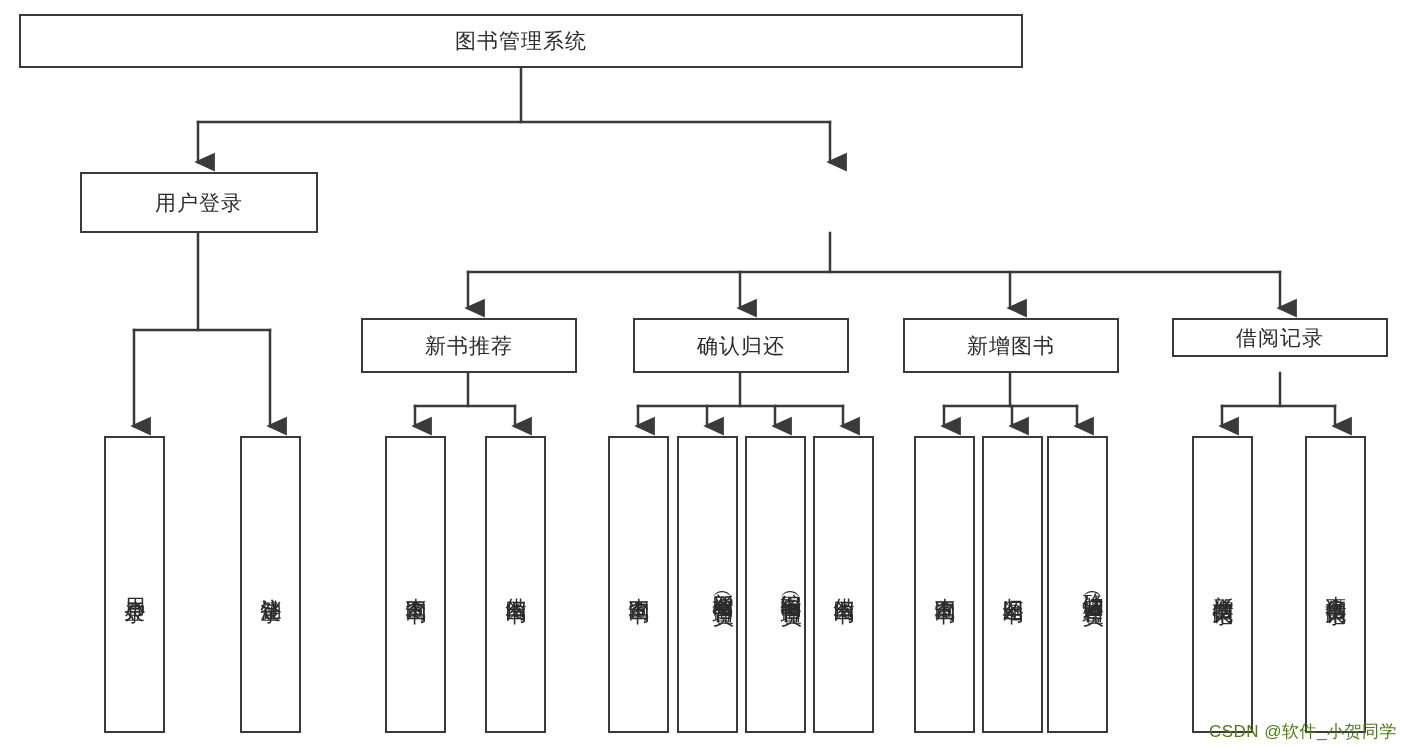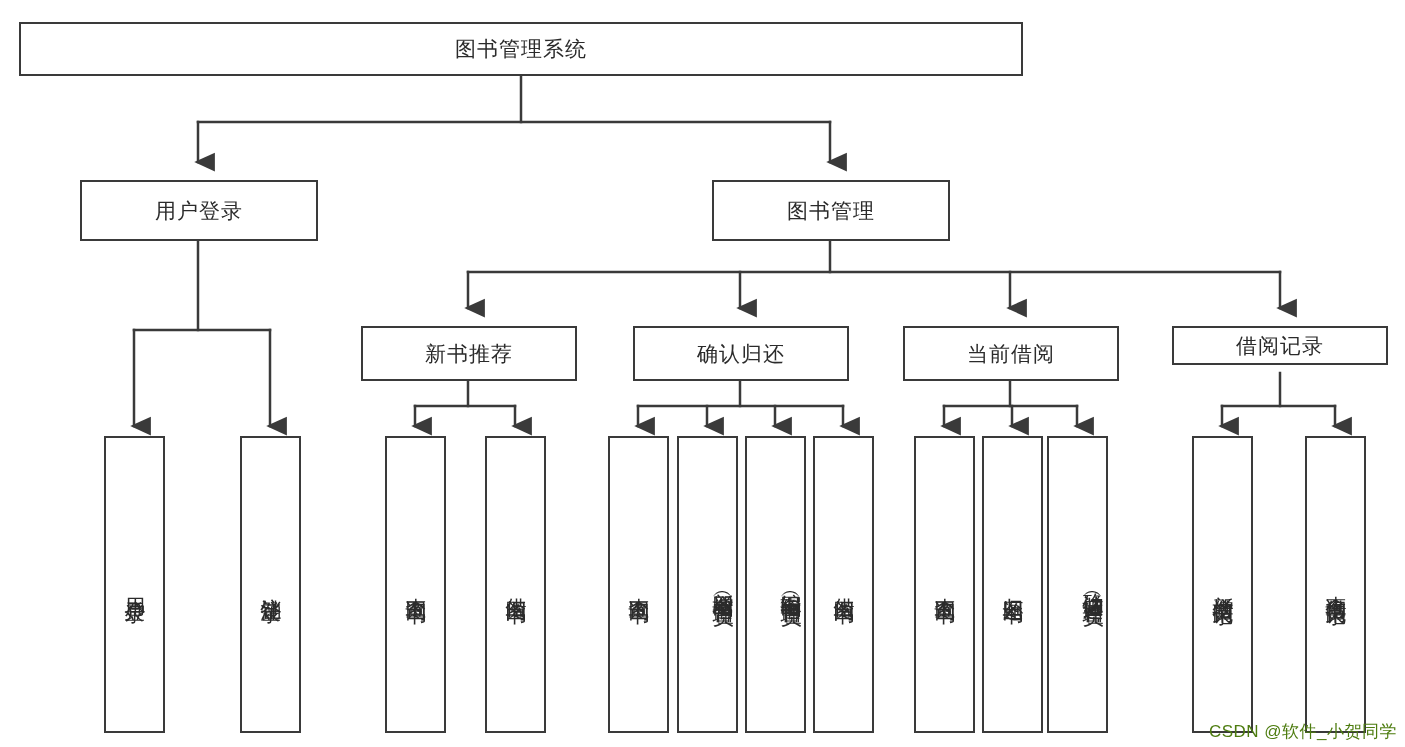--- a/index.html
+++ b/index.html
@@ -32,21 +32,20 @@
     display: flex;
     align-items: center;
     justify-content: center;
     color: #2b2b2b;
     z-index: 2;
   }
   .node.horiz {
     font-size: 21px;
     letter-spacing: 1px;
     line-height: 1.2;
-    margin-top: 8px;
   }
   .node.vert {
     writing-mode: vertical-rl;
     text-orientation: upright;
     font-size: 21px;
     line-height: 1.28;
     letter-spacing: 2px;
     padding: 6px 0;
   }
   .node.vert.top {
@@ -126,32 +125,29 @@
     </g>
   </svg>
 
   <div class="node horiz" style="left:19px; top:14px; width:1004px; height:54px;">
     <span>图书管理系统</span>
   </div>
 
   <div class="node horiz" style="left:80px; top:172px; width:238px; height:61px;">
     <span>用户登录</span>
   </div>
-  <div class="node horiz" style="left:712px; top:172px; width:238px; height:61px;">
-    <span>图书管理</span>
-  </div>
 
   <div class="node horiz" style="left:361px; top:318px; width:216px; height:55px;">
     <span>新书推荐</span>
   </div>
   <div class="node horiz" style="left:633px; top:318px; width:216px; height:55px;">
     <span>确认归还</span>
   </div>
   <div class="node horiz" style="left:903px; top:318px; width:216px; height:55px;">
-    <span>当前借阅</span>
+    <span>新增图书</span>
   </div>
   <div class="node horiz" style="left:1172px; top:318px; width:216px; height:39px;">
     <span>借阅记录</span>
   </div>
 
   <div class="node vert mid" style="left:104px; top:436px; width:61px; height:297px;">
     <span>用户登录</span>
   </div>
   <div class="node vert mid" style="left:240px; top:436px; width:61px; height:297px;">
     <span>注销登录</span>

